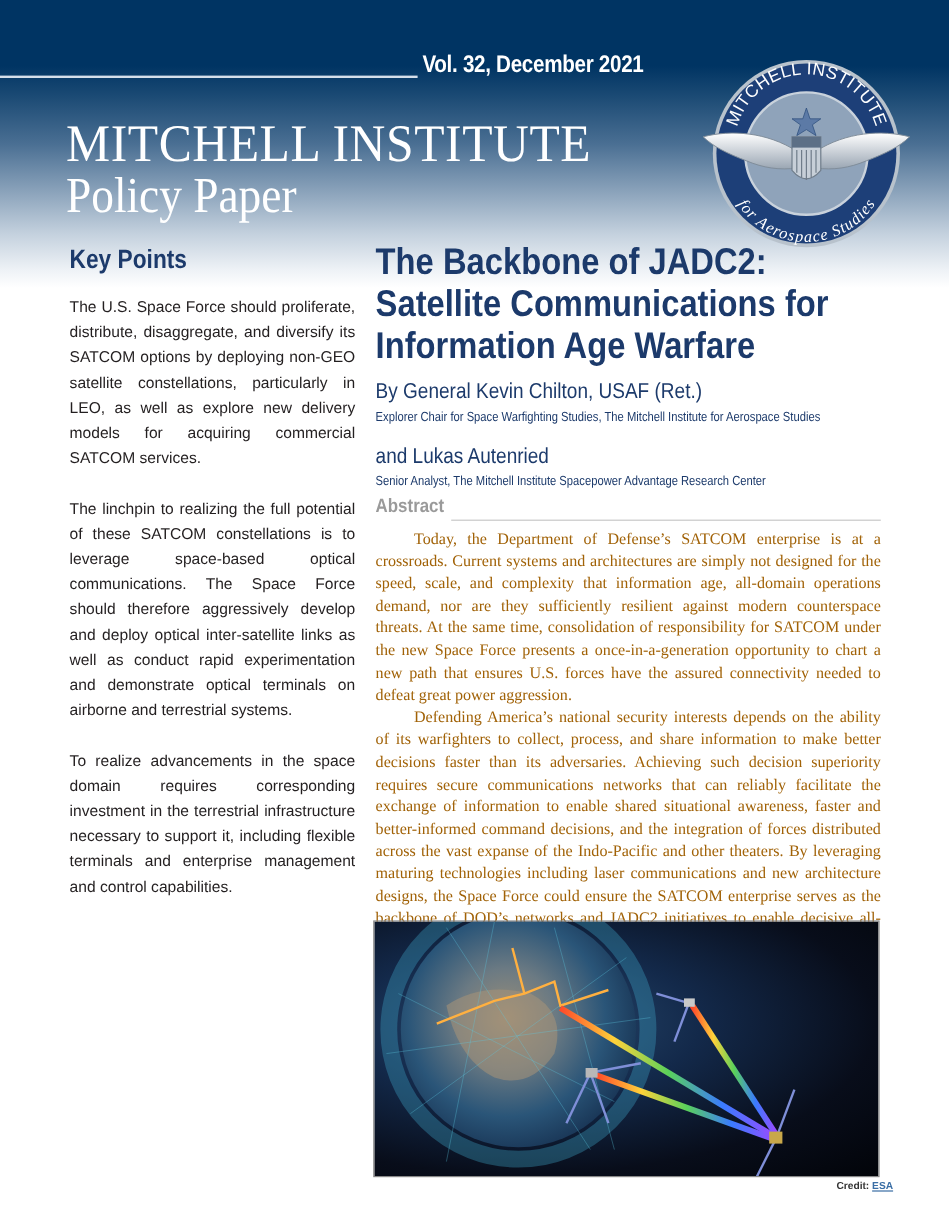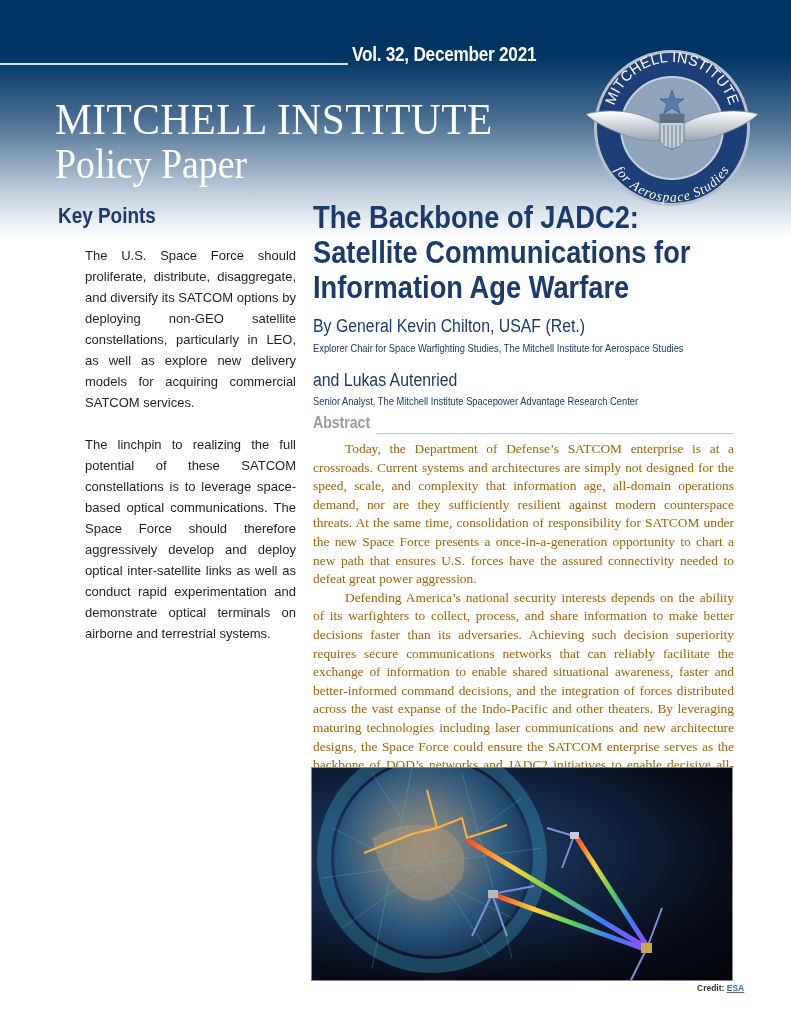--- a/index.html
+++ b/index.html
@@ -40,21 +40,20 @@
   .kp-heading {
     position: absolute; left: 58px; top: 203px;
     color: #1c3a6b; font-weight: bold; font-size: 22px; white-space: nowrap;
     transform: scaleX(0.86); transform-origin: left center;
   }
   .kp-list { position: absolute; left: 58px; top: 245px; width: 238px; }
   .kp-para {
     color: #231f20; font-size: 13px; line-height: 21px; text-align: justify;
     margin-bottom: 21px;
     font-stretch: condensed;
-    margin-left: 27px;
   }
 
   
   .paper-title {
     position: absolute; left: 313px; top: 200px; width: 440px;
     color: #1c3a6b; font-weight: bold; font-size: 31px; line-height: 35px;
     transform: scaleX(0.88); transform-origin: left top;
   }
   .author1 {
     position: absolute; left: 313px; top: 316px;
@@ -137,20 +136,21 @@
   <line x1="92" y1="83" x2="92" y2="106" stroke="#6f7c8a" stroke-width="1"></line>
   <line x1="96" y1="83" x2="96" y2="102" stroke="#6f7c8a" stroke-width="1"></line>
 
   <polygon points="88,48 91,57 100,57 93,62 96,71 88,66 80,71 83,62 76,57 85,57" fill="#5c7aa6" stroke="#2a4b7a" stroke-width="0.6"></polygon>
 </svg>
 
 <div class="kp-heading">Key Points</div>
 <div class="kp-list">
   <p class="kp-para">The U.S. Space Force should proliferate, distribute, disaggregate, and diversify its SATCOM options by deploying non-GEO satellite constellations, particularly in LEO, as well as explore new delivery models for acquiring commercial SATCOM services.</p>
   <p class="kp-para">The linchpin to realizing the full potential of these SATCOM constellations is to leverage space-based optical communications. The Space Force should therefore aggressively develop and deploy optical inter-satellite links as well as conduct rapid experimentation and demonstrate optical terminals on airborne and terrestrial systems.</p>
+  <p class="kp-para">To realize advancements in the space domain requires corresponding investment in the terrestrial infrastructure necessary to support it, including flexible terminals and enterprise management and control capabilities.</p>
 </div>
 
 <h1 class="paper-title">The Backbone of JADC2: Satellite Communications for Information Age Warfare</h1>
 
 <div class="author1">By General Kevin Chilton, USAF (Ret.)</div>
 <div class="author1-aff">Explorer Chair for Space Warfighting Studies, The Mitchell Institute for Aerospace Studies</div>
 <div class="author2">and Lukas Autenried</div>
 <div class="author2-aff">Senior Analyst, The Mitchell Institute Spacepower Advantage Research Center</div>
 
 <div class="abstract-head">Abstract</div>

